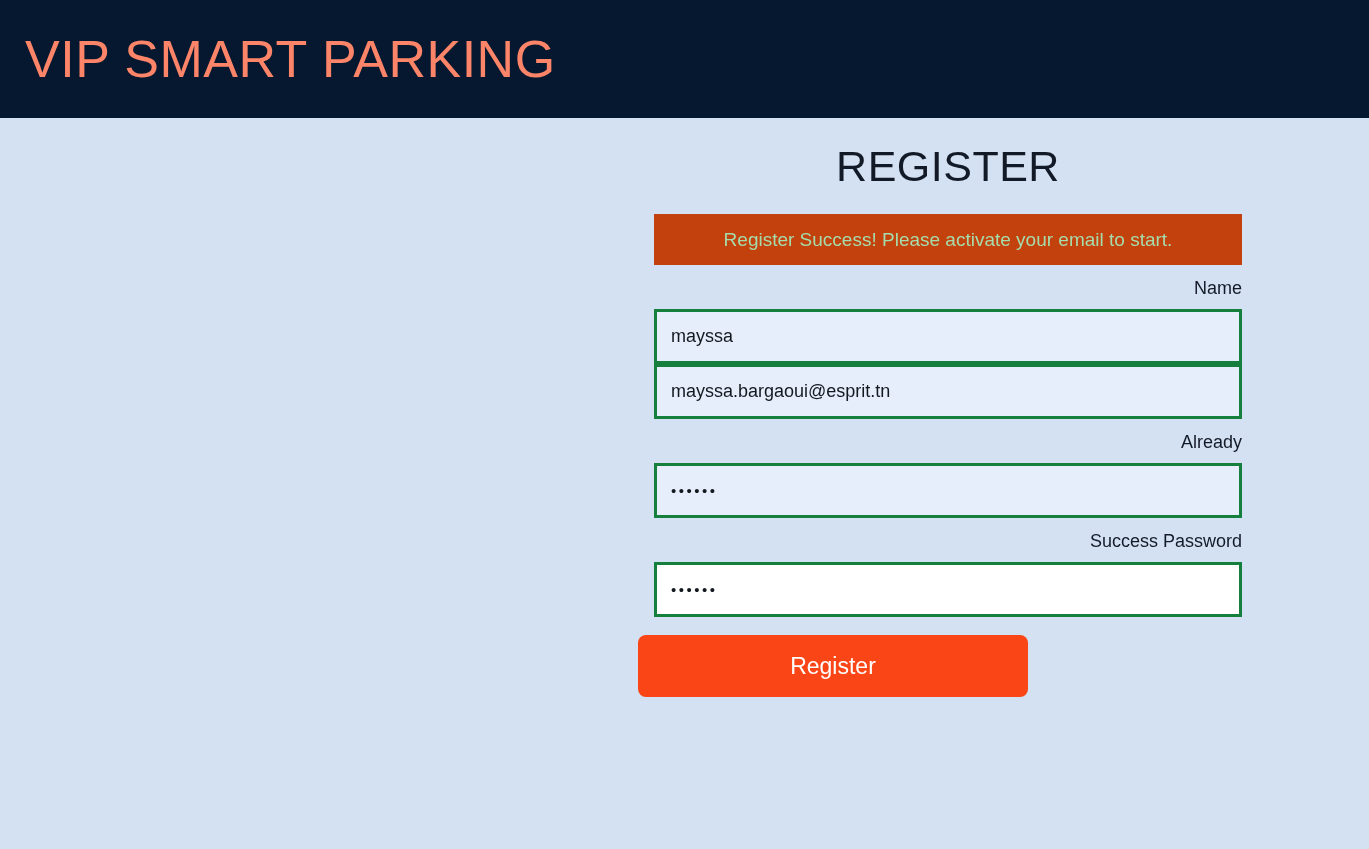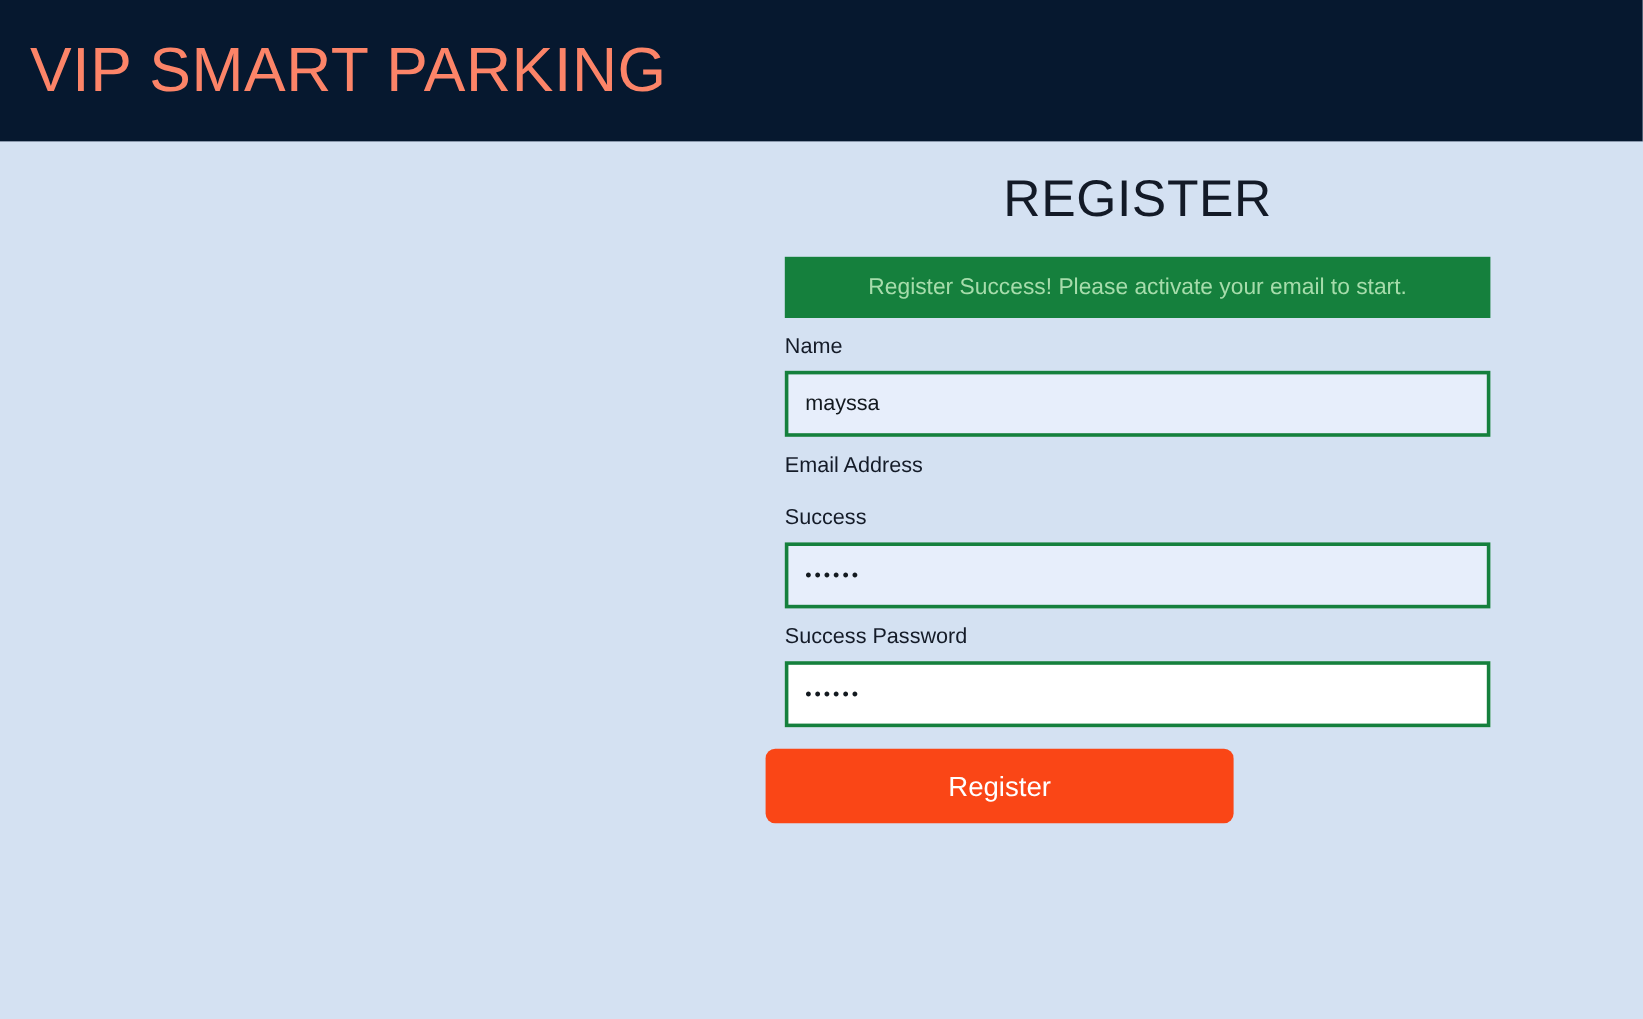--- a/index.html
+++ b/index.html
@@ -56,34 +56,34 @@
     text-align: center;
     line-height: 1.15;
     letter-spacing: 0.5px;
     margin-bottom: 23px;
   }
 
   
   .alert-success {
     width: 588px;
     height: 51px;
-    background: #15803d;
+    background: #c2410c;
     color: #a6dcab;
     font-size: 19px;
     display: flex;
     align-items: center;
     justify-content: center;
     text-align: center;
     line-height: 1.2;
   }
 
   
   .field-label {
     display: block;
-    text-align: left;
+    text-align: right;
     font-size: 18px;
     color: #141b28;
     line-height: 1;
     padding-top: 14px;
     padding-bottom: 12px;
   }
 
   .text-input {
     display: block;
     width: 588px;
@@ -156,23 +156,23 @@
 
     <h2 class="page-heading">REGISTER</h2>
 
     <div class="alert-success">Register Success! Please activate your email to start.</div>
 
     <form>
 
       <label class="field-label">Name</label>
       <input class="text-input" type="text" value="mayssa" style="">
 
-      <label class="field-label">Email Address</label>
+      <input class="text-input" type="text" value="mayssa.bargaoui@esprit.tn" style="">
 
-      <label class="field-label">Success</label>
+      <label class="field-label">Already</label>
       <input class="text-input pw" type="text" readonly="" value="••••••" style="">
 
       <label class="field-label">Success Password</label>
       <input class="text-input pw plain" type="text" readonly="" value="••••••" style="">
 
       <div class="submit-row">
         <button class="submit-button" type="submit">Register</button>
       </div>
 
     </form>

